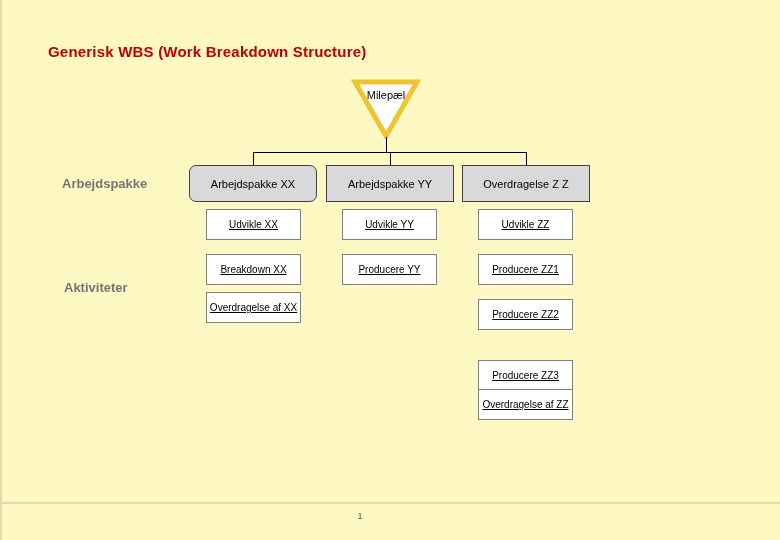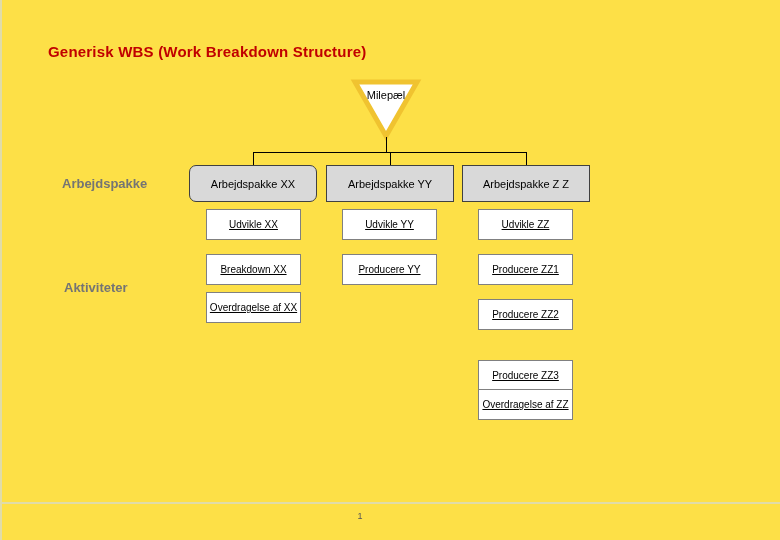--- a/index.html
+++ b/index.html
@@ -1,17 +1,17 @@
 <!DOCTYPE html>
 <html><head>
 <meta charset="utf-8">
 <style>
   html,body { margin:0; padding:0; background:#fff; }
   .slide {
-    position:relative; width:780px; height:540px; background:#fde047;
+    position:relative; width:780px; height:540px; background:#fef9c3;
     font-family:"Liberation Sans", sans-serif; overflow:hidden;
   }
   .accent-left  { position:absolute; left:0; top:0; width:2px; height:540px; background:#e0dca9; }
   .footer-line  { position:absolute; left:0; top:502px; width:780px; height:2px; background:#e0dca9; }
   .title {
     position:absolute; left:48px; top:43px; font-size:15px; font-weight:bold;
     color:#c00000; letter-spacing:0.2px; white-space:nowrap;
   }
   .svg-layer { position:absolute; left:0; top:0; width:780px; height:540px; }
   .milestone-label {
@@ -57,21 +57,21 @@
     <line x1="526" y1="152" x2="526" y2="166" stroke="#000" stroke-width="1"></line>
   </svg>
 
   <div class="milestone-label">Milepæl</div>
 
   <div class="side-label" style="left:62px; top:176px;">Arbejdspakke</div>
   <div class="side-label" style="left:64px; top:280px;">Aktiviteter</div>
 
   <div class="hbox" style="left:189px; top:165px;border-radius:7px;">Arbejdspakke XX</div>
   <div class="hbox" style="left:326px; top:165px;">Arbejdspakke YY</div>
-  <div class="hbox" style="left:462px; top:165px;">Arbejdspakke Z Z</div>
+  <div class="hbox" style="left:462px; top:165px;">Overdragelse Z Z</div>
 
   <div class="abox" style="left:206px; top:209px;">Udvikle XX</div>
   <div class="abox" style="left:206px; top:254px;">Breakdown XX</div>
   <div class="abox" style="left:206px; top:292px;">Overdragelse af XX</div>
 
   <div class="abox" style="left:342px; top:209px;">Udvikle YY</div>
   <div class="abox" style="left:342px; top:254px;">Producere YY</div>
 
   <div class="abox" style="left:478px; top:209px;">Udvikle ZZ</div>
   <div class="abox" style="left:478px; top:254px;text-align:center;">Producere ZZ1</div>

